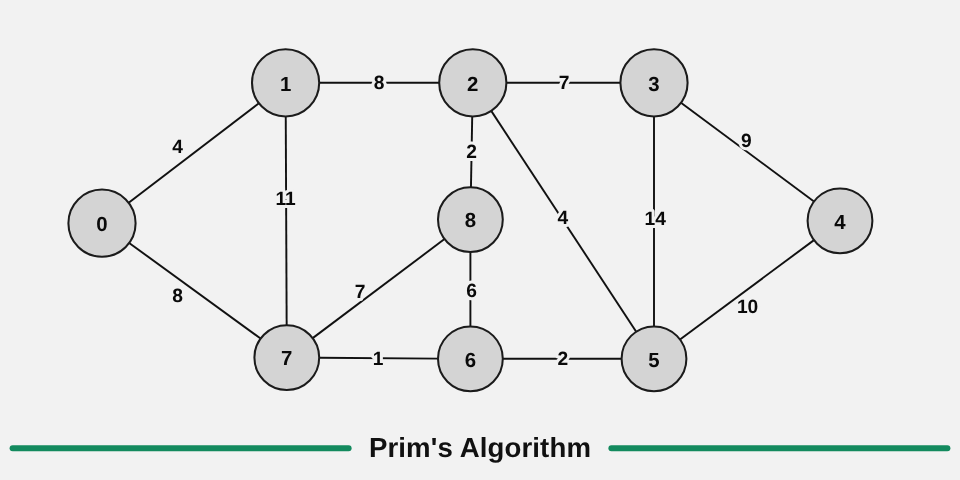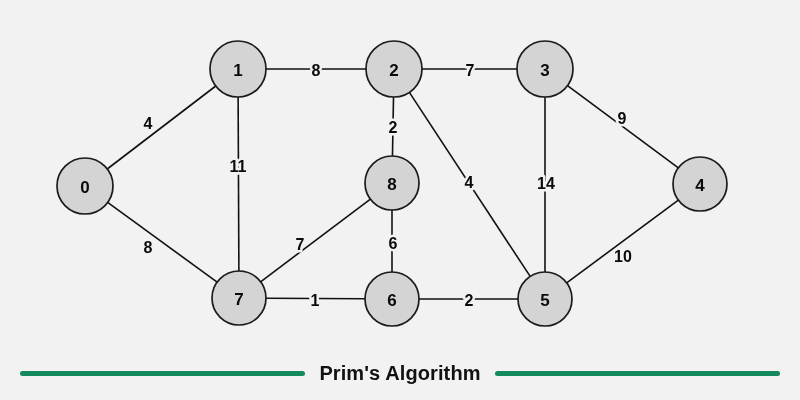--- a/index.html
+++ b/index.html
@@ -71,21 +71,21 @@
   .caption-rule {
     height: 5px;
     background: #138a5e;
     border-radius: 3px;
     flex: 0 0 auto;
   }
   #caption-rule-left { width: 285px; margin-right: 14px; }
   #caption-rule-right { width: 285px; margin-left: 14px; }
   #caption-text {
     font-family: "Liberation Sans", sans-serif;
-    font-size: 20px;
+    font-size: 23px;
     font-weight: bold;
     color: #111111;
     white-space: nowrap;
     letter-spacing: 0.1px;
   }
 </style>
 </head>
 <body style="background: rgb(242, 242, 242);">
 
 <div id="canvas-wrap">

